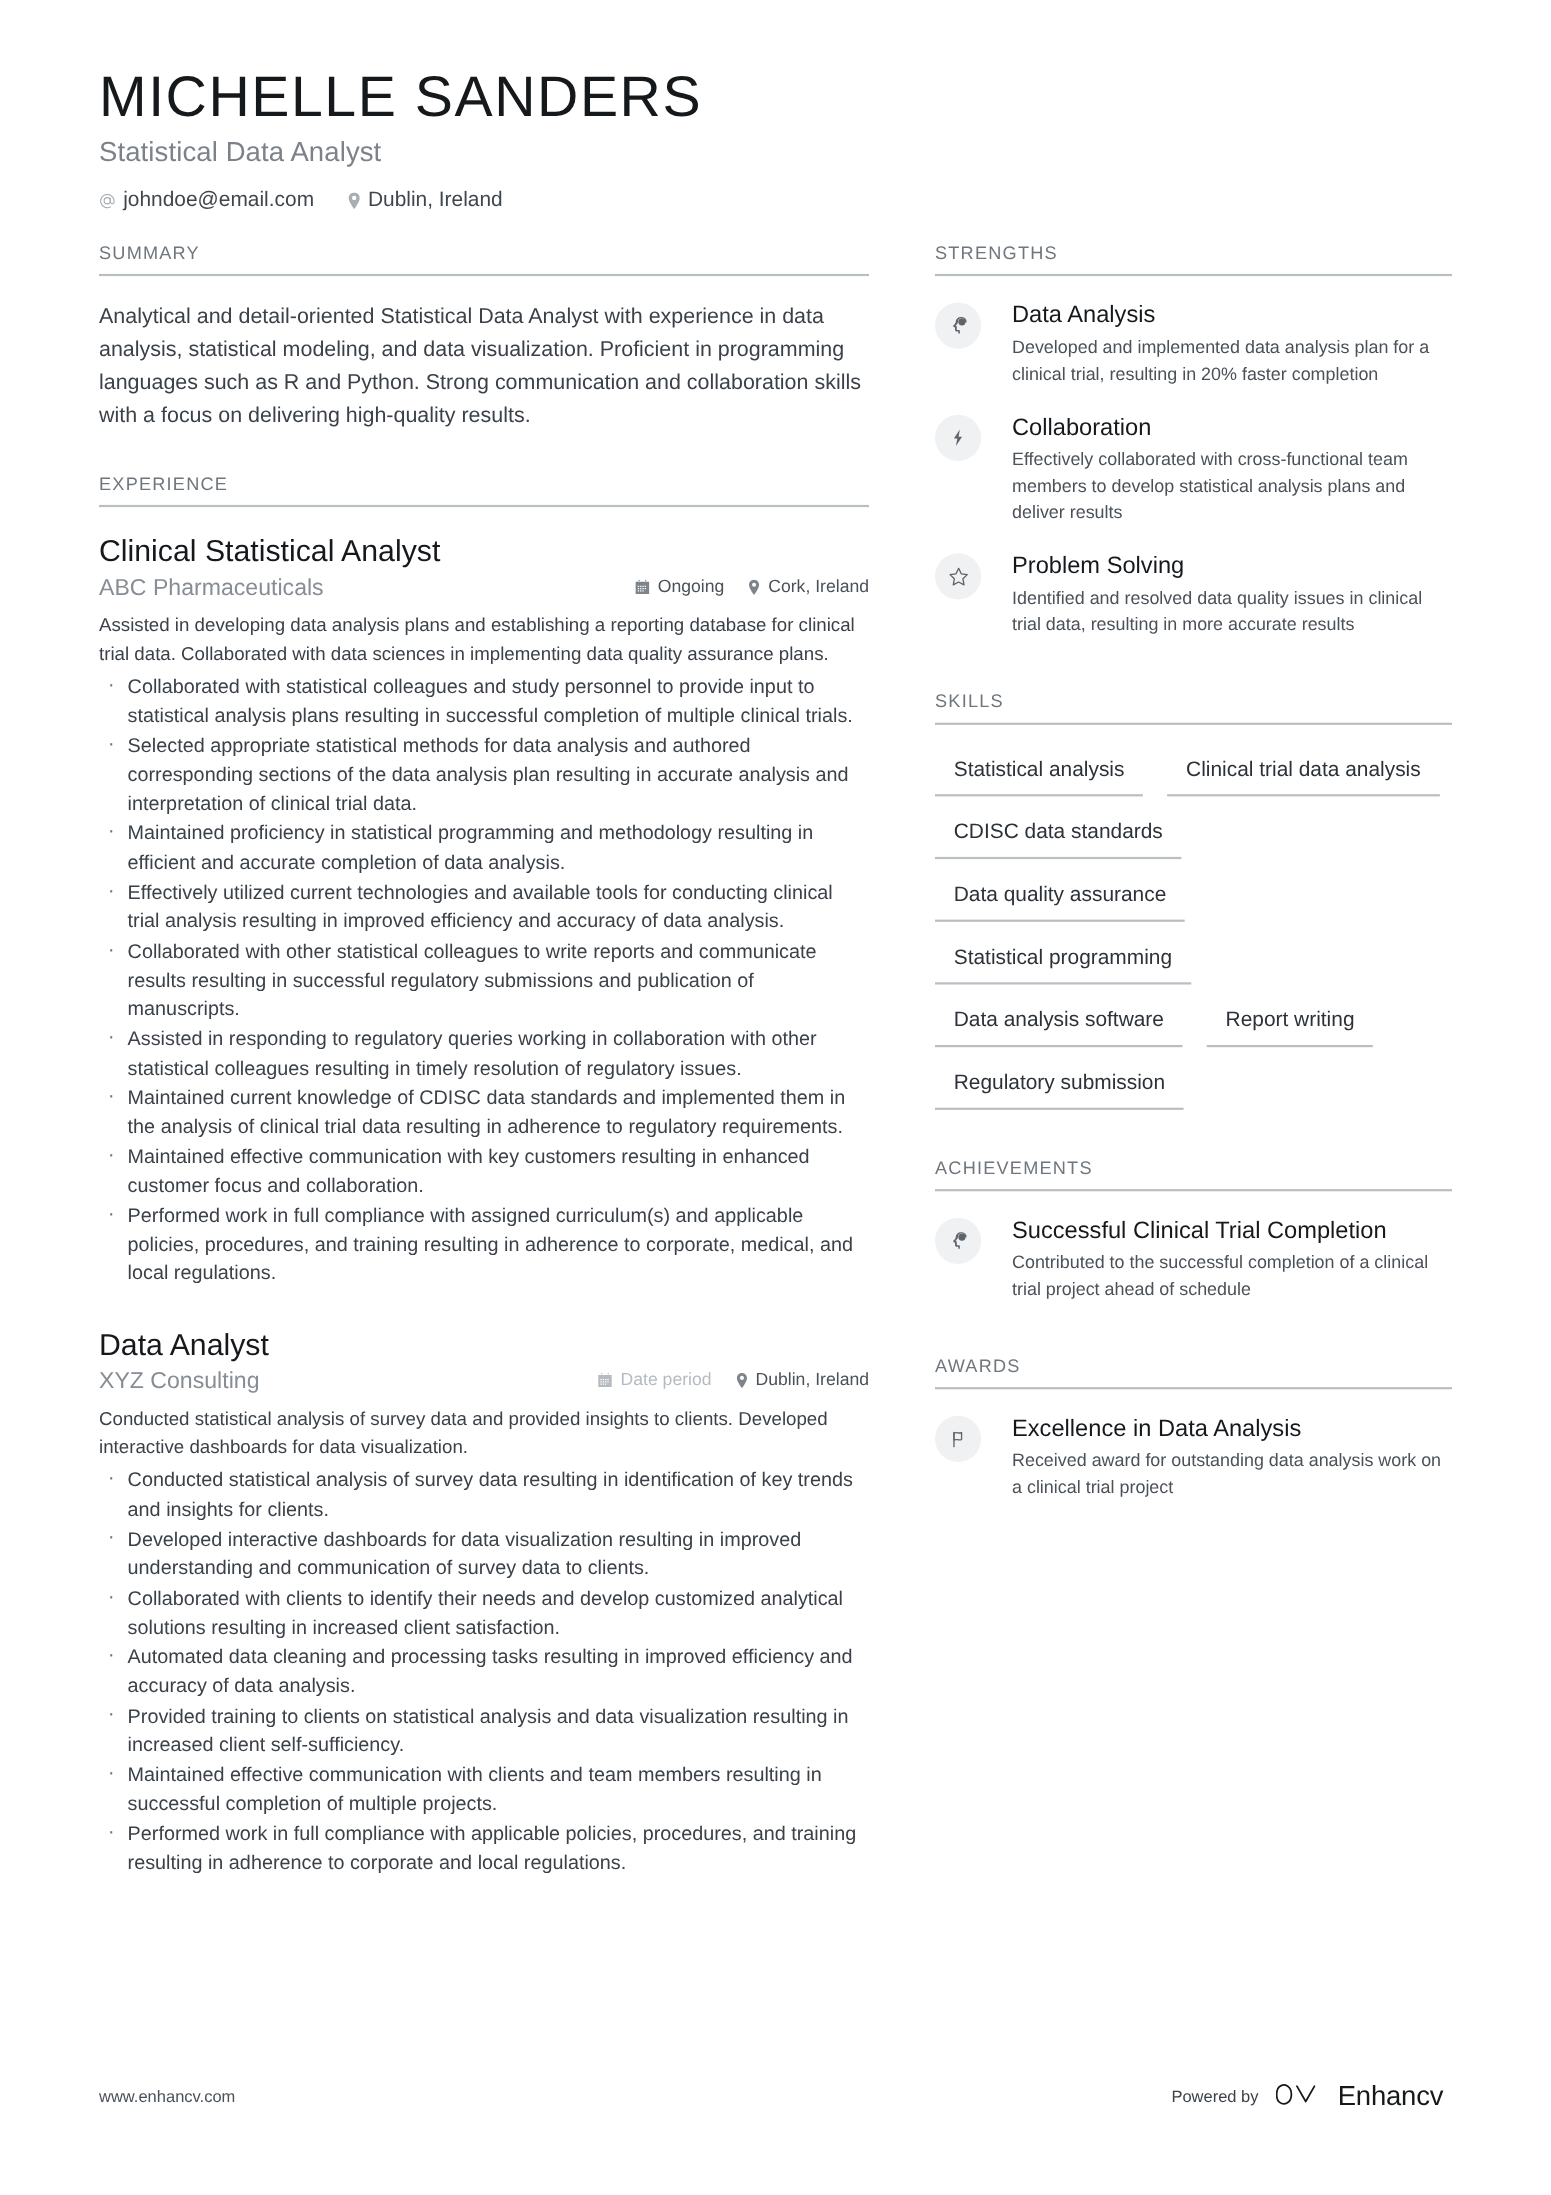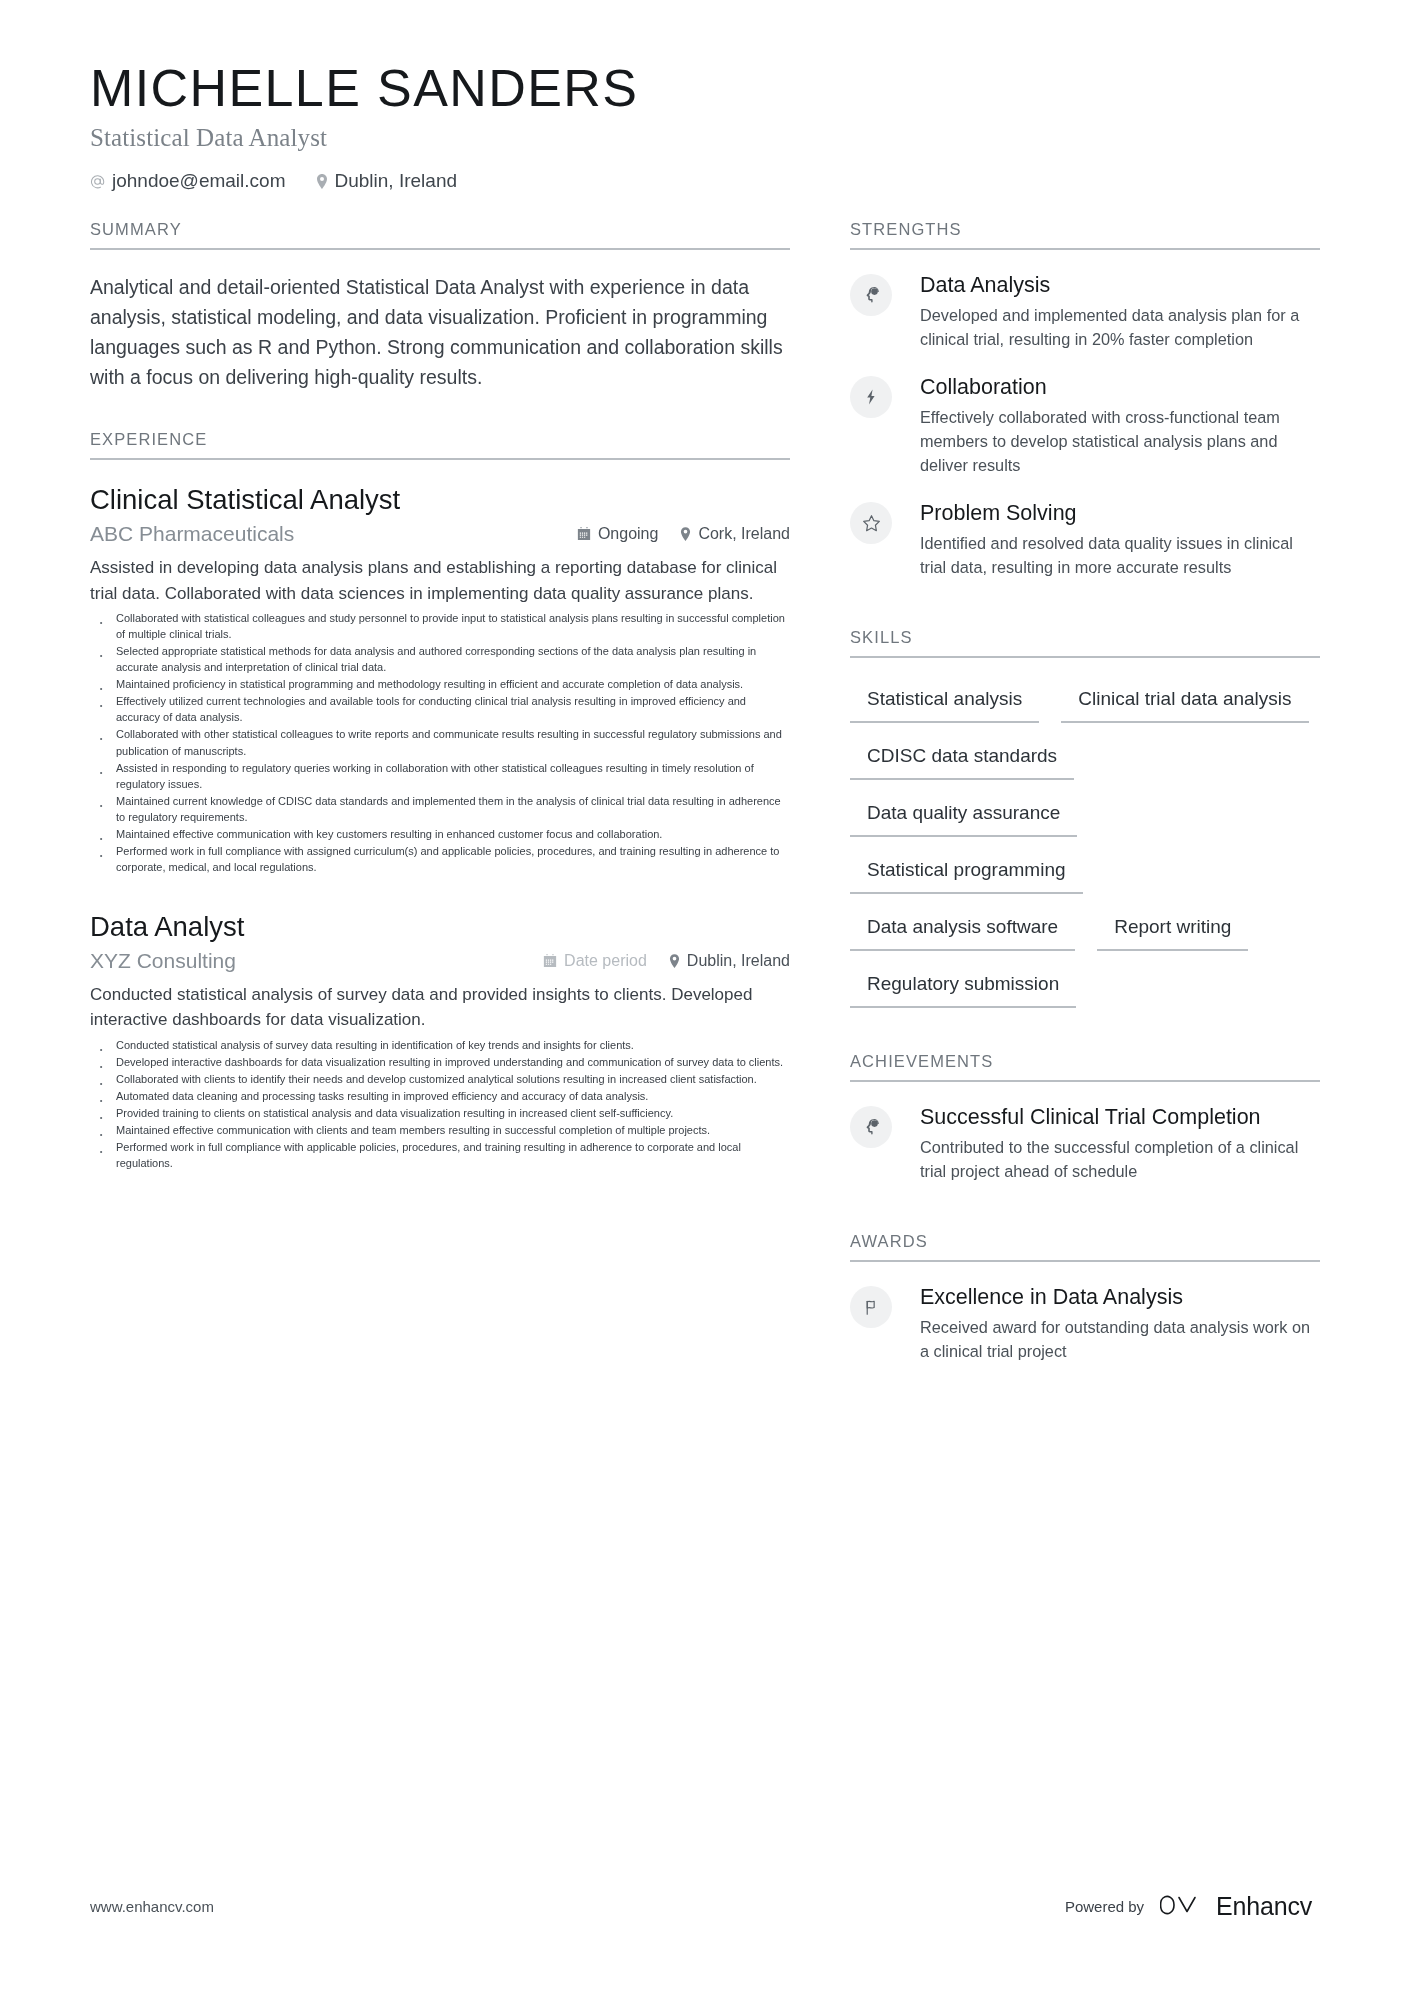--- a/index.html
+++ b/index.html
@@ -35,21 +35,20 @@
     line-height: 1.16;
     white-space: nowrap;
   }
 
   .job-title {
     font-size: 25px;
     font-weight: 400;
     color: #7b8289;
     margin-top: 6px;
     letter-spacing: 0.1px;
-    font-family: Liberation Serif, serif;
   }
 
   .contact-row {
     display: flex;
     align-items: flex-start;
     gap: 30px;
     margin-top: 18px;
     font-size: 19px;
     color: #3f464d;
   }
@@ -136,21 +135,21 @@
     font-size: 17px;
     line-height: 1.5;
     color: #3b4148;
     margin-bottom: 4px;
   }
 
   ul.bullets { list-style: none; margin-top: 2px; }
   ul.bullets li {
     position: relative;
     padding-left: 26px;
-    font-size: 11px;
+    font-size: 18px;
     line-height: 1.46;
     color: #3b4148;
     margin-bottom: 1px;
   }
   ul.bullets li::before {
     content: "\00B7";
     position: absolute;
     left: 8px;
     top: -2px;
     color: #6f767d;

